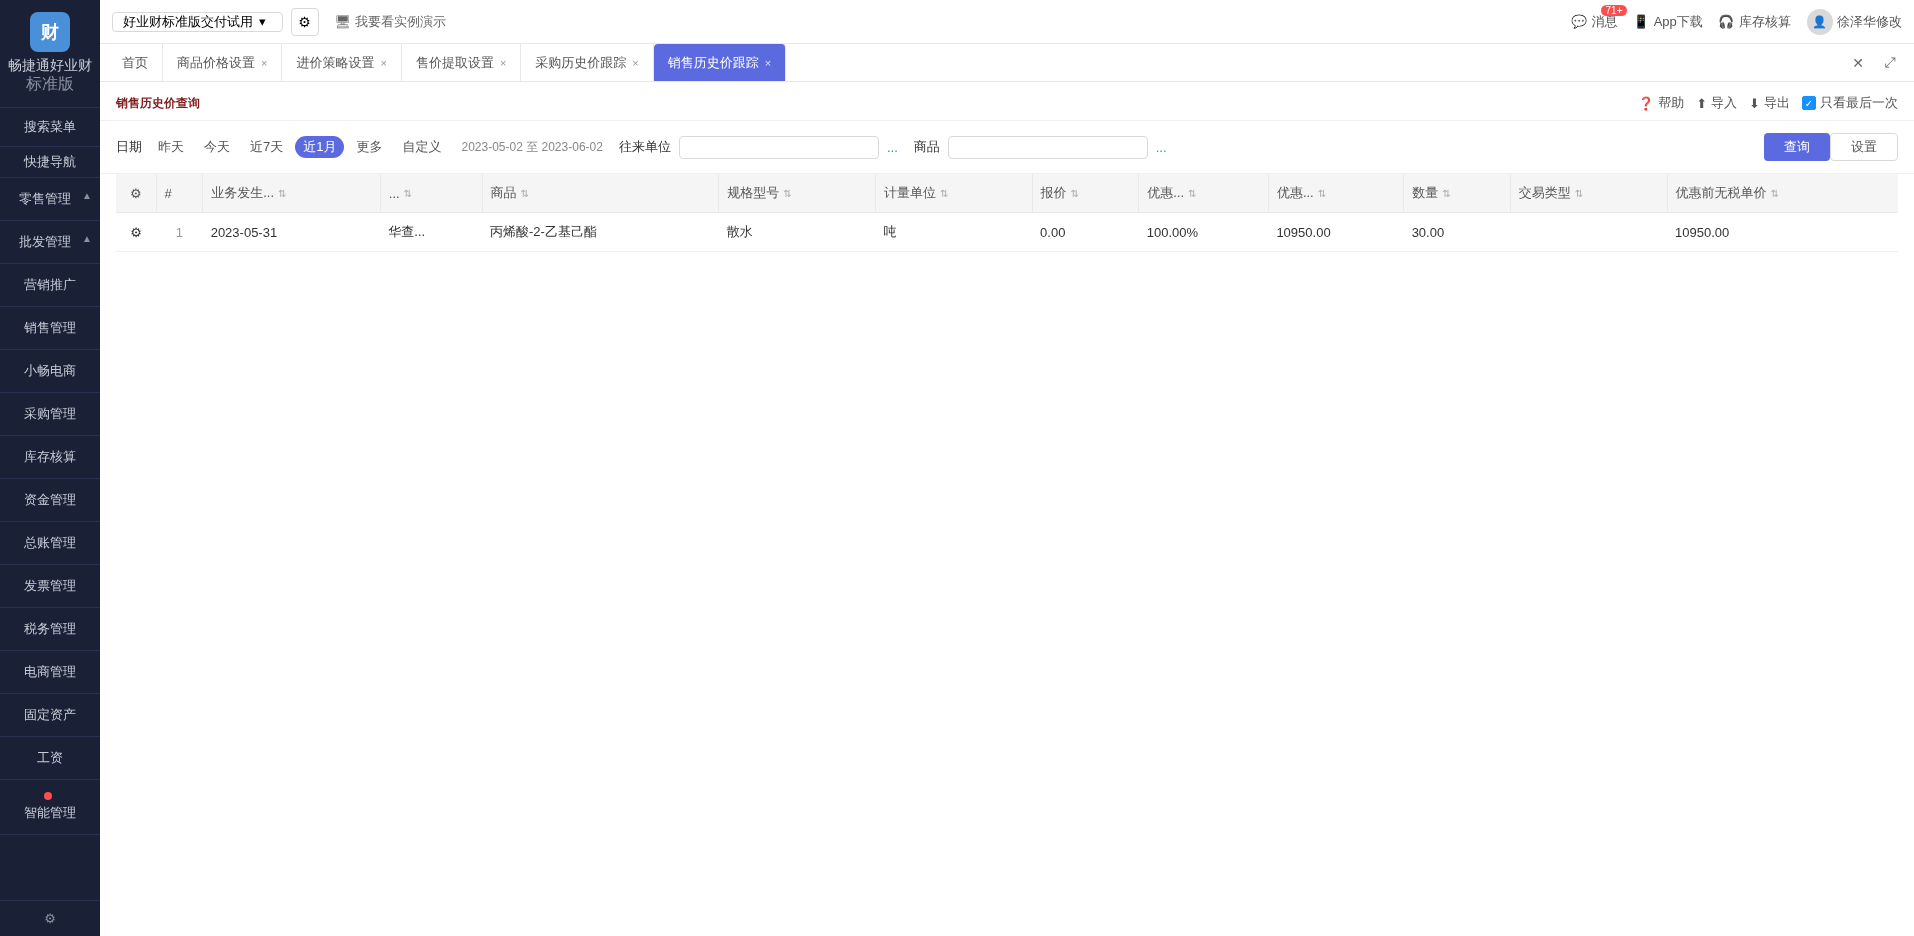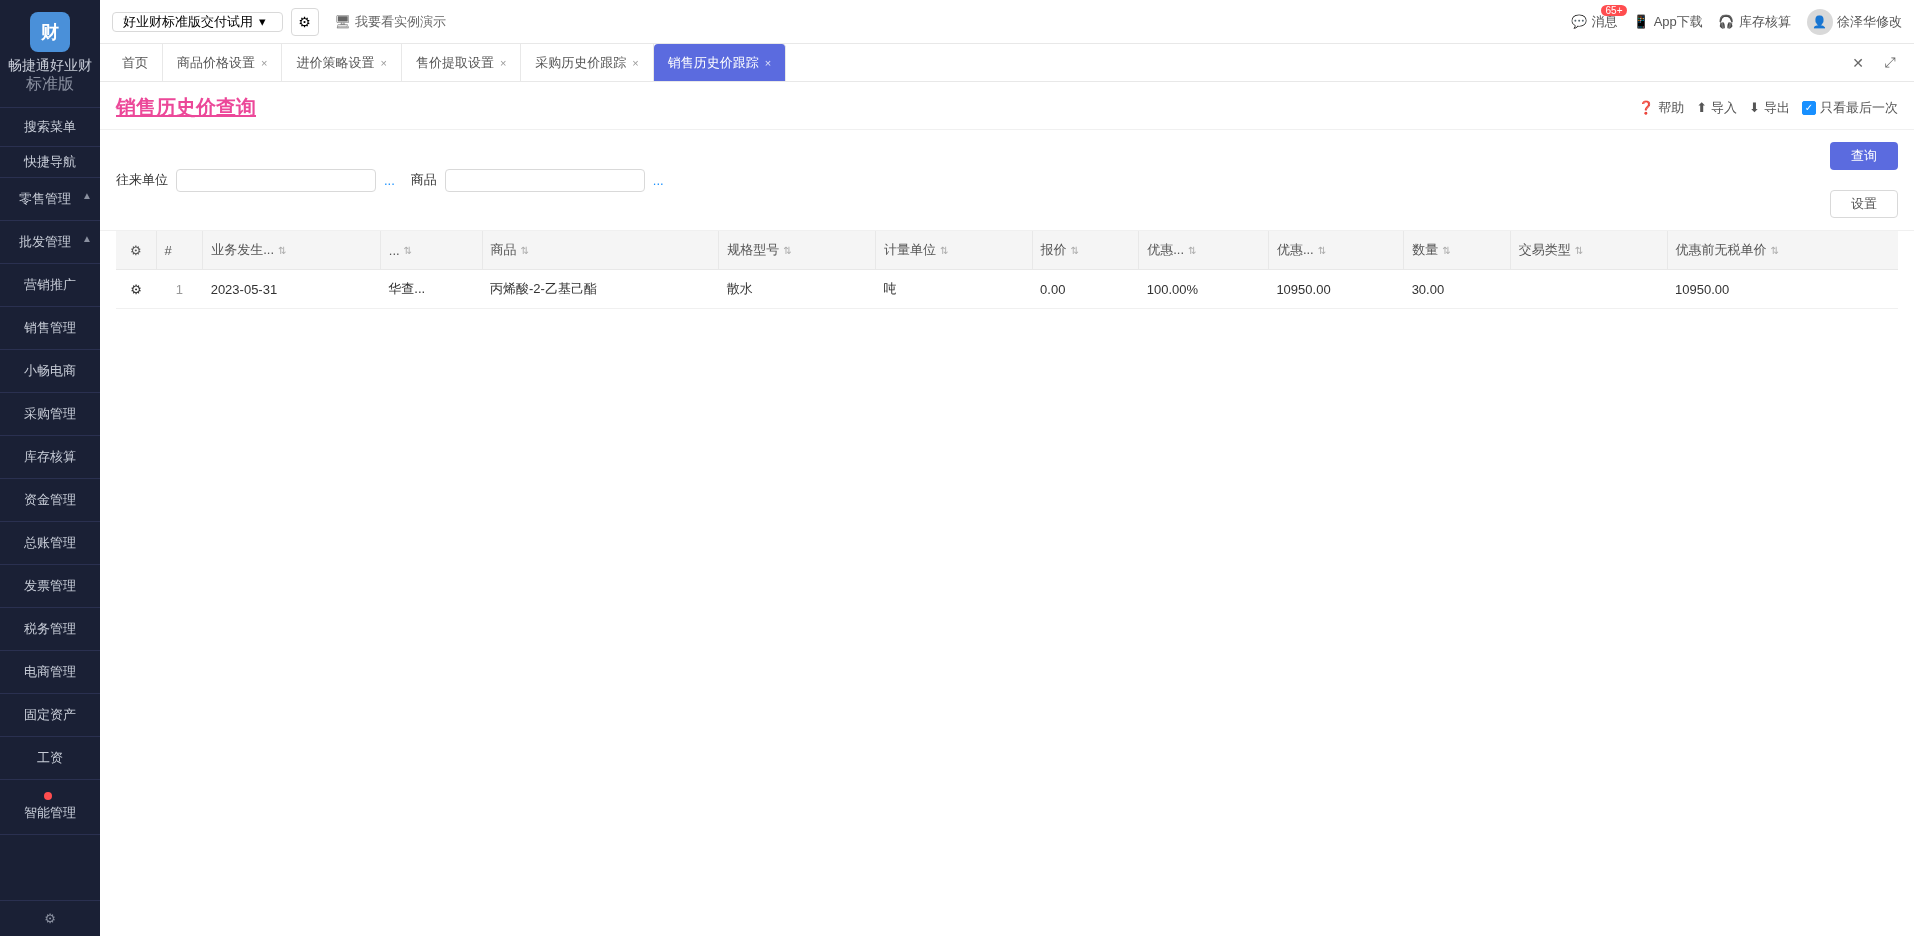--- a/index.html
+++ b/index.html
@@ -214,24 +214,23 @@
 
     
     .page-header {
       display: flex;
       align-items: center;
       justify-content: space-between;
       padding: 12px 16px 8px;
       border-bottom: 1px solid #f0f0f0;
     }
     .page-title {
-      font-size: 20px;
+      font-size: 12px;
       font-weight: bold;
-      color: #ec4899;
-      text-decoration: underline;
+      color: #7f1d1d;
     }
     .page-actions {
       display: flex; align-items: center; gap: 12px;
     }
     .page-action-btn {
       display: flex; align-items: center; gap: 4px;
       color: #555; font-size: 13px; cursor: pointer;
     }
     .checkbox-label {
       display: flex; align-items: center; gap: 4px;
@@ -288,21 +287,21 @@
       background: white;
     }
     .filter-input-wrap input {
       border: none; outline: none; font-size: 13px; flex: 1; background: transparent;
     }
     .filter-more-btn {
       color: #1890ff; font-size: 13px; cursor: pointer;
     }
     .action-btns {
       margin-left: auto;
-      display: flex; flex-direction: column; gap: 20px;
+      display: flex; gap: 0;
     }
     .btn-primary {
       background: #5b6bdf;
       color: white;
       border: none;
       border-radius: 4px;
       padding: 5px 20px;
       font-size: 13px;
       cursor: pointer;
       text-align: center;
@@ -436,21 +435,21 @@
       </div>
       <div class="topbar-demo">
         <span>🖥</span>
         <span>我要看实例演示</span>
       </div>
     </div>
     <div class="topbar-right">
       <div class="topbar-btn">
         <span>💬</span>
         <span>消息</span>
-        <span class="badge">65+</span>
+        <span class="badge">71+</span>
       </div>
       <div class="topbar-btn">
         <span>📱</span>
         <span>App下载</span>
       </div>
       <div class="topbar-btn">
         <span>🎧</span>
         <span>库存核算</span>
       </div>
       <div class="topbar-user">
@@ -508,20 +507,32 @@
           <span>导出</span>
         </div>
         <div class="checkbox-label">
           <div class="checkbox-box">✓</div>
           <span>只看最后一次</span>
         </div>
       </div>
     </div>
 
     <div class="filter-area">
+      <div class="filter-group">
+        <span class="filter-label">日期</span>
+        <div class="date-options">
+          <span class="date-btn">昨天</span>
+          <span class="date-btn">今天</span>
+          <span class="date-btn">近7天</span>
+          <span class="date-btn active">近1月</span>
+          <span class="date-btn">更多</span>
+          <span class="date-btn">自定义</span>
+        </div>
+        <span class="date-range">2023-05-02 至 2023-06-02</span>
+      </div>
 
       <div class="filter-group">
         <span class="filter-label">往来单位</span>
         <div class="filter-input-wrap">
           <input type="text" placeholder="" style="">
         </div>
         <span class="filter-more-btn">...</span>
       </div>
 
       <div class="filter-group">

